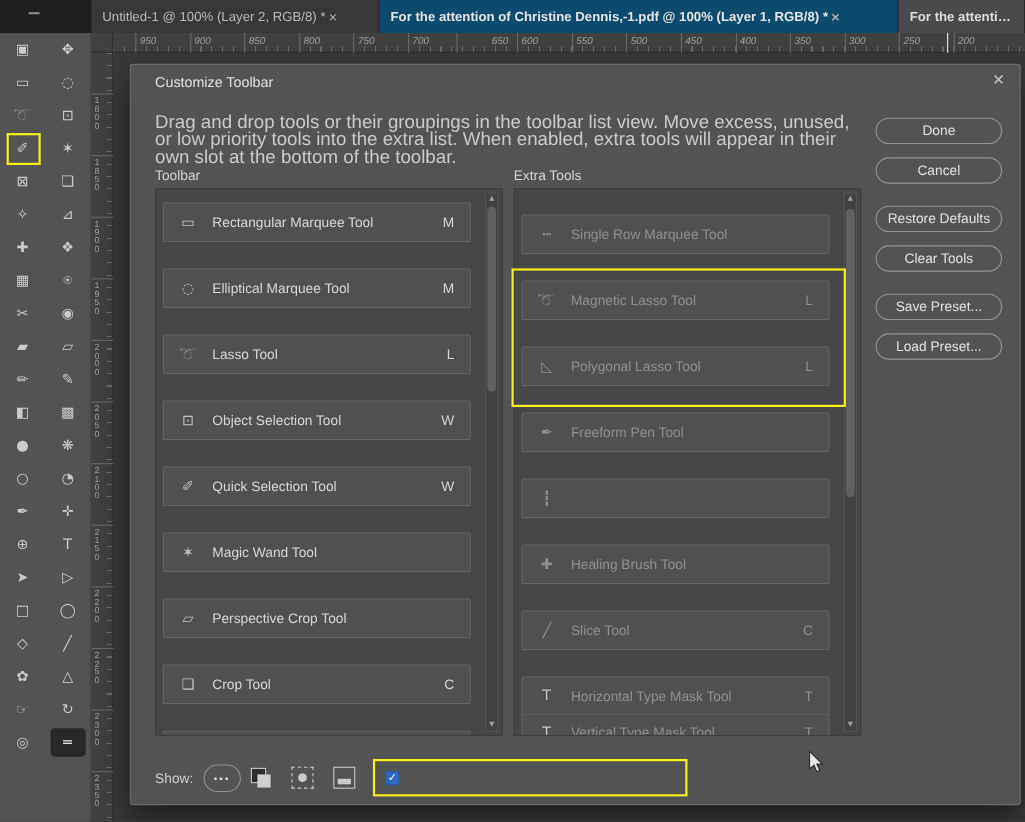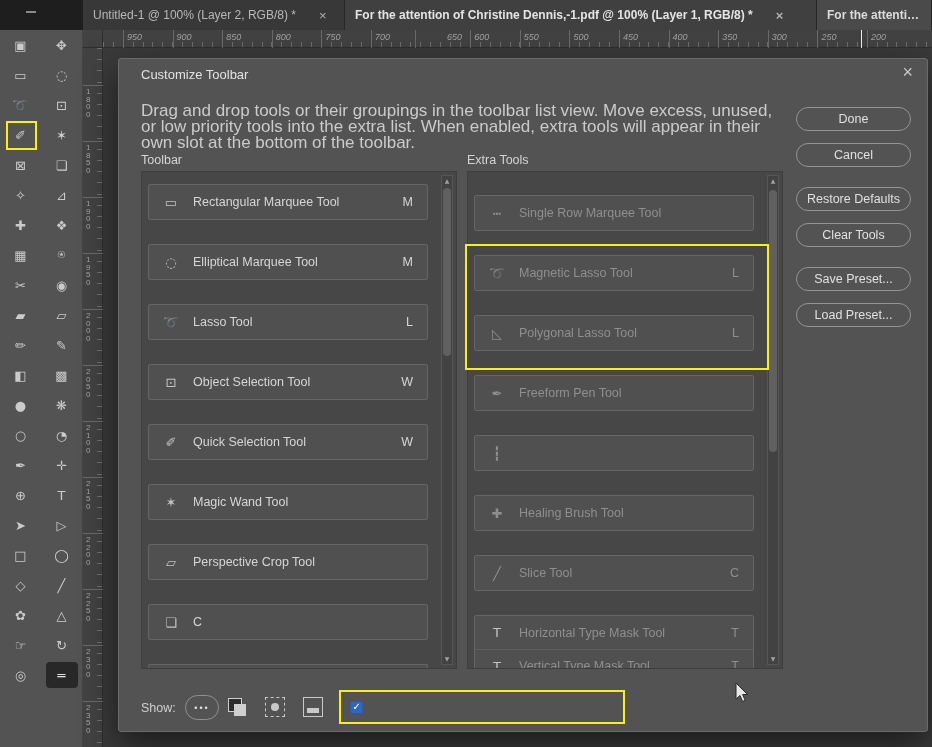--- a/index.html
+++ b/index.html
@@ -17,25 +17,25 @@
   body{
     width:932px;height:747px;position:relative;overflow:hidden;
     background:#3a3a3a;
     font-family:"Liberation Sans",sans-serif;
   }
 
   
   .tabbar{position:absolute;left:0;top:0;width:932px;height:30px;background:#2a2a2a;display:flex;}
   .tab-spacer{width:83px;height:30px;background:#1e1e1e;flex:none;position:relative;}
   .tab-spacer .dash{position:absolute;left:26px;top:11px;width:10px;height:2px;background:#8a8a8a;}
-  .tab{flex:none;display:flex;align-items:center;gap:23px;padding:12px 10px;font-size:12px;
+  .tab{flex:none;display:flex;align-items:center;gap:3px;padding:12px 10px;font-size:12px;
        color:#b8b8b8;background:#383838;border-right:1px solid #262626;overflow:hidden;white-space:nowrap;}
   .tab .tlabel{overflow:hidden;text-overflow:ellipsis;}
   .tab .tclose{color:#b0b0b0;font-size:13px;flex:none;}
-  .tab.active{background:#404040;color:#e4e4e4;font-weight:bold;}
+  .tab.active{background:#0c4a6e;color:#e4e4e4;font-weight:bold;}
   .tab.t3{background:#4a4a4a;color:#dcdcdc;font-weight:bold;}
 
   
   .ruler-h{position:absolute;left:83px;top:30px;width:849px;height:18px;background:#424242;border-bottom:1px solid #2e2e2e;}
   .ruler-h .ticks{position:absolute;left:0;right:0;bottom:0;height:5px;
      background-image:repeating-linear-gradient(to right,#6e6e6e 0 1px,transparent 1px 9.92px);}
   .hnum{position:absolute;top:2px;font-size:9px;color:#a2a2a2;font-style:italic;}
   .hnum::before{content:'';position:absolute;left:-4px;top:-2px;width:1px;height:18px;background:#6a6a6a;}
   .ruler-ind{position:absolute;left:861px;top:30px;width:1px;height:18px;background:#efefef;z-index:3;}
   .ruler-v{position:absolute;left:83px;top:48px;width:20px;height:699px;background:#424242;border-right:1px solid #2e2e2e;}
@@ -404,20 +404,21 @@
       <span class="ilabel">Magic Wand Tool</span>
       <span class="ikey"></span>
     </div>
     <div class="titem">
       <span class="iicon">▱</span>
       <span class="ilabel">Perspective Crop Tool</span>
       <span class="ikey"></span>
     </div>
     <div class="titem">
       <span class="iicon">❏</span>
+      <span class="ilabel">Crop Tool</span>
       <span class="ikey">C</span>
     </div>
     <div class="titem sliver"></div>
     <div class="vscroll">
       <div class="sarrow up">▲</div>
       <div class="sthumb thumb-toolbar"></div>
       <div class="sarrow down">▼</div>
     </div>
   </div>
 

